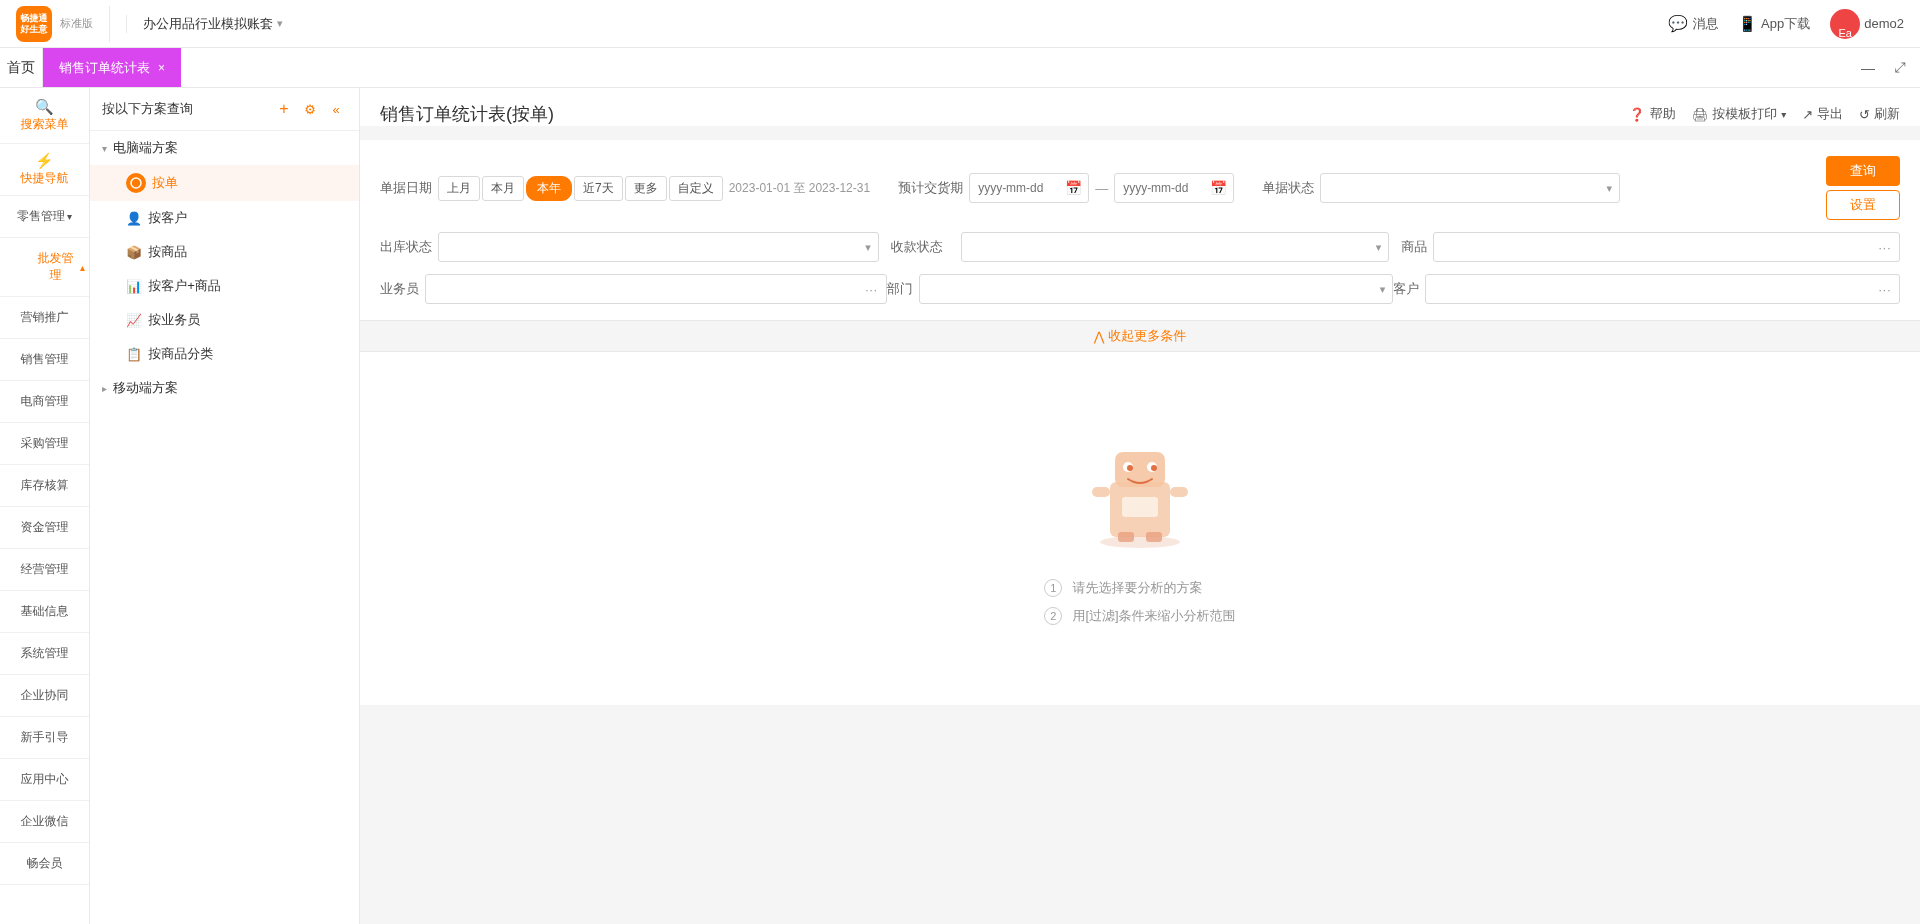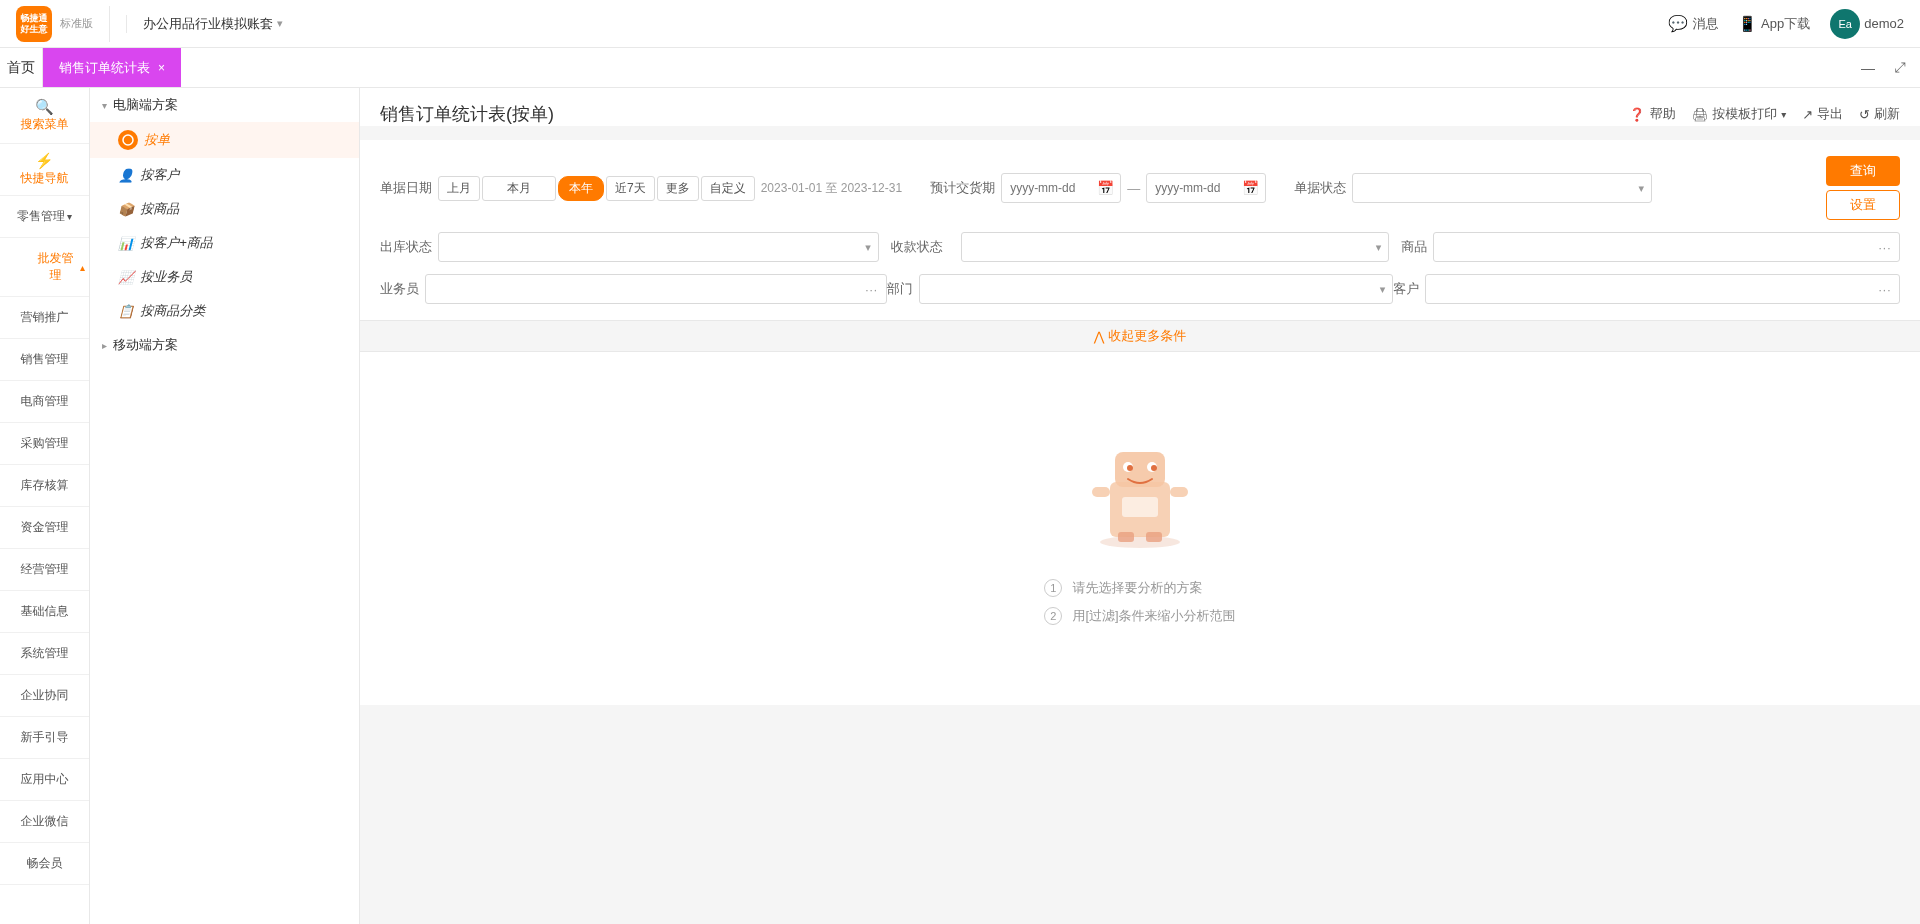--- a/index.html
+++ b/index.html
@@ -4,21 +4,21 @@
   <style>
     * { box-sizing: border-box; margin: 0; padding: 0; }
     body { font-family: 'Microsoft YaHei', Arial, sans-serif; font-size: 13px; background: #f5f5f5; color: #333; display: flex; flex-direction: column; height: 924px; overflow: hidden; }
 
     
     .topbar { height: 48px; background: #fff; display: flex; align-items: center; padding: 0 16px; border-bottom: 1px solid #e8e8e8; gap: 16px; }
     .logo-icon { width: 36px; height: 36px; background: #ff7a00; border-radius: 8px; display: flex; align-items: center; justify-content: center; color: white; font-size: 10px; font-weight: bold; line-height: 1.1; text-align: center; }
     .app-selector { display: flex; align-items: center; gap: 4px; font-size: 13px; color: #333; cursor: pointer; border-left: 1px solid #e8e8e8; padding-left: 16px; }
     .topbar-right { margin-left: auto; display: flex; align-items: center; gap: 20px; }
     .topbar-right-item { display: flex; align-items: center; gap: 4px; font-size: 13px; color: #555; cursor: pointer; }
-    .avatar { width: 30px; height: 30px; border-radius: 50%; background: #0f766e; display: flex; align-items: center; justify-content: center; color: white; font-size: 12px; overflow: hidden; }
+    .avatar { width: 30px; height: 30px; border-radius: 50%; background: #ef4444; display: flex; align-items: flex-end; justify-content: center; color: white; font-size: 12px; overflow: hidden; }
 
     
     .tabbar { height: 40px; background: #fff; display: flex; align-items: center; border-bottom: 1px solid #e8e8e8; padding: 0 0; }
     .tab-home { padding: 0 7px; height: 100%; display: flex; align-items: center; color: #333; cursor: pointer; font-size: 14px; border-right: 1px solid #e8e8e8; }
     .tab-active { background: #d946ef; color: white; padding: 0 16px; height: 100%; display: flex; align-items: center; gap: 8px; cursor: pointer; font-size: 13px; }
     .tab-close { color: white; cursor: pointer; font-size: 12px; }
     .tabbar-actions { margin-left: auto; display: flex; align-items: center; gap: 8px; padding-right: 8px; }
     .tabbar-action-btn { width: 24px; height: 24px; display: flex; align-items: center; justify-content: center; cursor: pointer; color: #666; font-size: 14px; }
 
     
@@ -37,21 +37,21 @@
     
     .content-inner { display: flex; flex: 1; overflow: hidden; }
 
     
     .left-panel { width: 270px; background: #fff; border-right: 1px solid #e8e8e8; display: flex; flex-direction: column; }
     .left-panel-header { padding: 10px 12px; display: flex; align-items: center; gap: 6px; border-bottom: 1px solid #f0f0f0; }
     .left-panel-actions { margin-left: auto; display: flex; gap: 4px; }
     .panel-action-btn { width: 22px; height: 22px; display: flex; align-items: center; justify-content: center; cursor: pointer; color: #999; font-size: 13px; }
     .tree-item { display: flex; align-items: center; gap: 6px; padding: 8px 16px 8px 12px; cursor: pointer; font-size: 13px; color: #333; }
     .tree-item.active { color: #ff7a00; background: #fff5f0; }
-    .tree-child { padding-left: 28px; font-style: italic; }
+    .tree-child { padding-left: 36px; }
     .tree-section-header { padding: 8px 12px; display: flex; align-items: center; gap: 6px; font-size: 13px; color: #333; cursor: pointer; }
 
     
     .right-content { flex: 1; overflow-y: auto; padding: 0; background: #f5f5f5; }
 
     .topbar-logo-wrap { display: flex; align-items: center; gap: 8px; padding-right: 16px; border-right: 1px solid #e8e8e8; }
   </style>
 </head>
 <body>
 
@@ -166,20 +166,34 @@
     </div>
     <div class="sidebar-item">
       <span>畅会员</span>
     </div>
   </div>
 
   <div class="content-area">
     <div class="content-inner">
 
       <div class="left-panel">
+        <div class="left-panel-header">
+          <span style="font-size:13px;color:#333;font-weight:500;">按以下方案查询</span>
+          <div class="left-panel-actions">
+            <div class="panel-action-btn">
+              <span style="color:#ff7a00;font-size:16px;">+</span>
+            </div>
+            <div class="panel-action-btn">
+              <span style="color:#ff7a00;">⚙</span>
+            </div>
+            <div class="panel-action-btn">
+              <span style="color:#ff7a00;">«</span>
+            </div>
+          </div>
+        </div>
 
         <div>
 
           <div class="tree-section-header">
             <span style="font-size:10px;color:#999;">▾</span>
             <span style="font-size:13px;color:#333;">电脑端方案</span>
           </div>
 
           <div class="tree-item active tree-child">
             <span style="color:#ff7a00;font-size:16px;width:20px;height:20px;border-radius:50%;background:#ff7a00;display:inline-flex;align-items:center;justify-content:center;">
@@ -245,21 +259,21 @@
         </div>
 
         <div style="background:#fff;padding:16px 20px;">
 
           <div style="display:flex;align-items:center;gap:12px;margin-bottom:12px;">
 
             <div style="display:flex;align-items:center;gap:6px;">
               <span style="font-size:13px;color:#666;white-space:nowrap;">单据日期</span>
               <div style="display:flex;gap:2px;">
                 <button style="padding:3px 8px;font-size:12px;border:1px solid #d9d9d9;border-radius:3px;cursor:pointer;color:#555;background:#fff;">上月</button>
-                <button style="padding:3px 24px;font-size:12px;border:1px solid #d9d9d9;border-radius:3px;cursor:pointer;color:#555;background:#fff;">本月</button>
+                <button style="padding:3px 8px;font-size:12px;border:1px solid #d9d9d9;border-radius:3px;cursor:pointer;color:#555;background:#fff;">本月</button>
                 <button style="padding:3px 10px;font-size:12px;border:1px solid #ff7a00;border-radius:10px;cursor:pointer;color:#fff;background:#ff7a00;">本年</button>
                 <button style="padding:3px 8px;font-size:12px;border:1px solid #d9d9d9;border-radius:3px;cursor:pointer;color:#555;background:#fff;">近7天</button>
                 <button style="padding:3px 8px;font-size:12px;border:1px solid #d9d9d9;border-radius:3px;cursor:pointer;color:#555;background:#fff;">更多</button>
                 <button style="padding:3px 8px;font-size:12px;border:1px solid #d9d9d9;border-radius:3px;cursor:pointer;color:#555;background:#fff;">自定义</button>
               </div>
               <span style="font-size:12px;color:#999;">2023-01-01 至 2023-12-31</span>
             </div>
 
             <div style="display:flex;align-items:center;gap:6px;margin-left:16px;">
               <span style="font-size:13px;color:#666;white-space:nowrap;">预计交货期</span>

